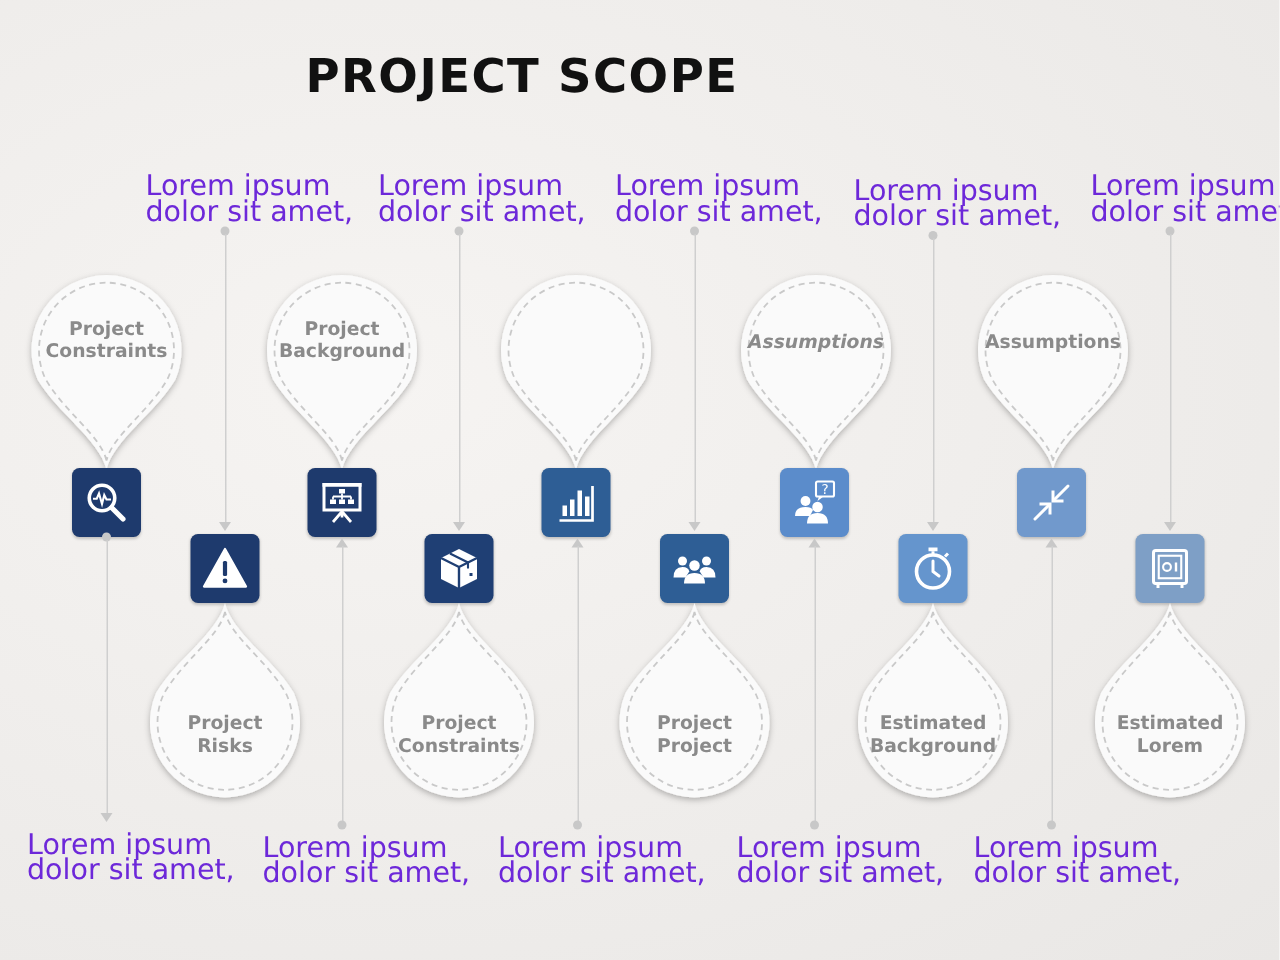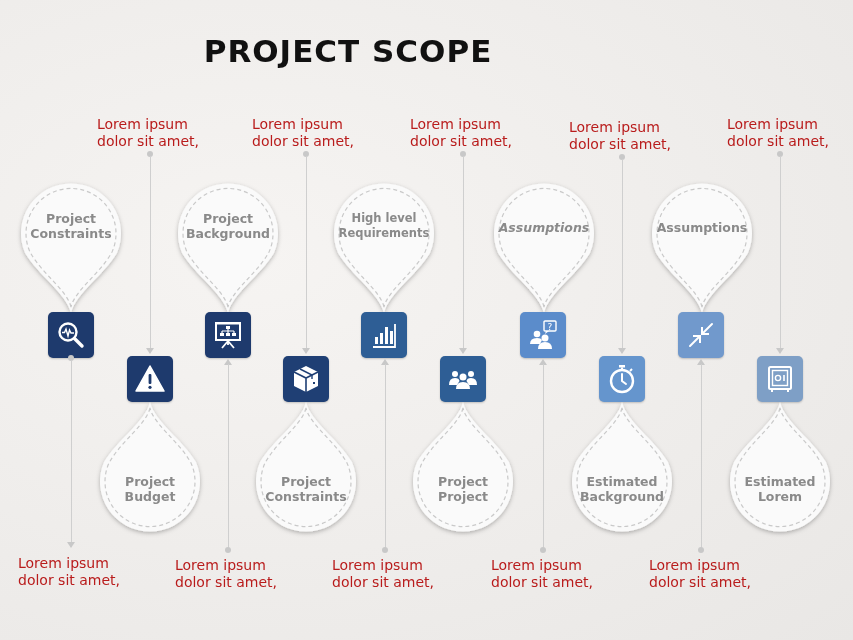--- a/index.html
+++ b/index.html
@@ -7,21 +7,21 @@
     width:853px; height:640px; position:relative; overflow:hidden;
     background: radial-gradient(ellipse at 30% 40%, #f6f4f2 0%, #efedeb 55%, #e9e7e5 100%);
     font-family: "DejaVu Sans", sans-serif;
   }
   .title {
     position:absolute; left:0; top:33px; width:696px; text-align:center;
     font-family:"DejaVu Sans", sans-serif; font-weight:bold; font-size:31px;
     color:#111; letter-spacing:1px;
   }
   .note {
-    position:absolute; font-size:14px; line-height:17px; color:#b91c1c; width:150px;
+    position:absolute; font-size:19px; line-height:17px; color:#6d28d9; width:150px;
   }
   .vline { position:absolute; width:1px; background:#cfcfcf; }
   .dot { position:absolute; width:6px; height:6px; border-radius:50%; background:#c8c8c8; }
   .arrow { position:absolute; width:0; height:0; border-left:4px solid transparent; border-right:4px solid transparent; }
   .arrow.down { border-top:6px solid #c8c8c8; }
   .arrow.up { border-bottom:6px solid #c8c8c8; }
   .pin { position:absolute; width:110px; height:140px; }
   .pin svg { position:absolute; left:0; top:0; }
   .pin-label {
     position:absolute; left:5px; width:100px; text-align:center;
@@ -91,21 +91,21 @@
       <circle cx="16" cy="24.3" r="1.6" fill="#1e3a6d"></circle>
     </svg>
 </div>
 <div class="pin" style="left:95px; top:400px;">
   <svg width="110" height="140">
       <use href="#pinUp" fill="#fafafa" filter="url(#sh)"></use>
       <use href="#pinUpIn" fill="none" stroke="#c9c9c9" stroke-width="1.2" stroke-dasharray="4,3"></use>
     </svg>
   <div class="pin-label" style="top:74px;">
     <div>Project</div>
-    <div>Budget</div>
+    <div>Risks</div>
   </div>
 </div>
 
 <div class="pin" style="left:173px; top:175px;">
   <svg width="110" height="140">
       <use href="#pinDown" fill="#fafafa" filter="url(#sh)"></use>
       <use href="#pinDownIn" fill="none" stroke="#c9c9c9" stroke-width="1.2" stroke-dasharray="4,3"></use>
     </svg>
   <div class="pin-label" style="top:36px;">
     <div>Project</div>
@@ -156,24 +156,20 @@
     <div>Project</div>
     <div>Constraints</div>
   </div>
 </div>
 
 <div class="pin" style="left:329px; top:175px;">
   <svg width="110" height="140">
       <use href="#pinDown" fill="#fafafa" filter="url(#sh)"></use>
       <use href="#pinDownIn" fill="none" stroke="#c9c9c9" stroke-width="1.2" stroke-dasharray="4,3"></use>
     </svg>
-  <div class="pin-label" style="top:36px; font-size:11.5px;">
-    <div>High level</div>
-    <div>Requirements</div>
-  </div>
 </div>
 <div class="box" style="left:361px; top:312px; background:#2e5e95;">
   <svg viewBox="0 0 32 32">
       <rect x="7" y="18" width="3" height="7" fill="#fff"></rect>
       <rect x="12" y="14" width="3" height="11" fill="#fff"></rect>
       <rect x="17" y="8" width="3" height="17" fill="#fff"></rect>
       <rect x="22" y="12" width="3" height="13" fill="#fff"></rect>
       <path d="M27,5 V28 H5" stroke="#fff" stroke-width="1.8" fill="none"></path>
     </svg>
 </div>

